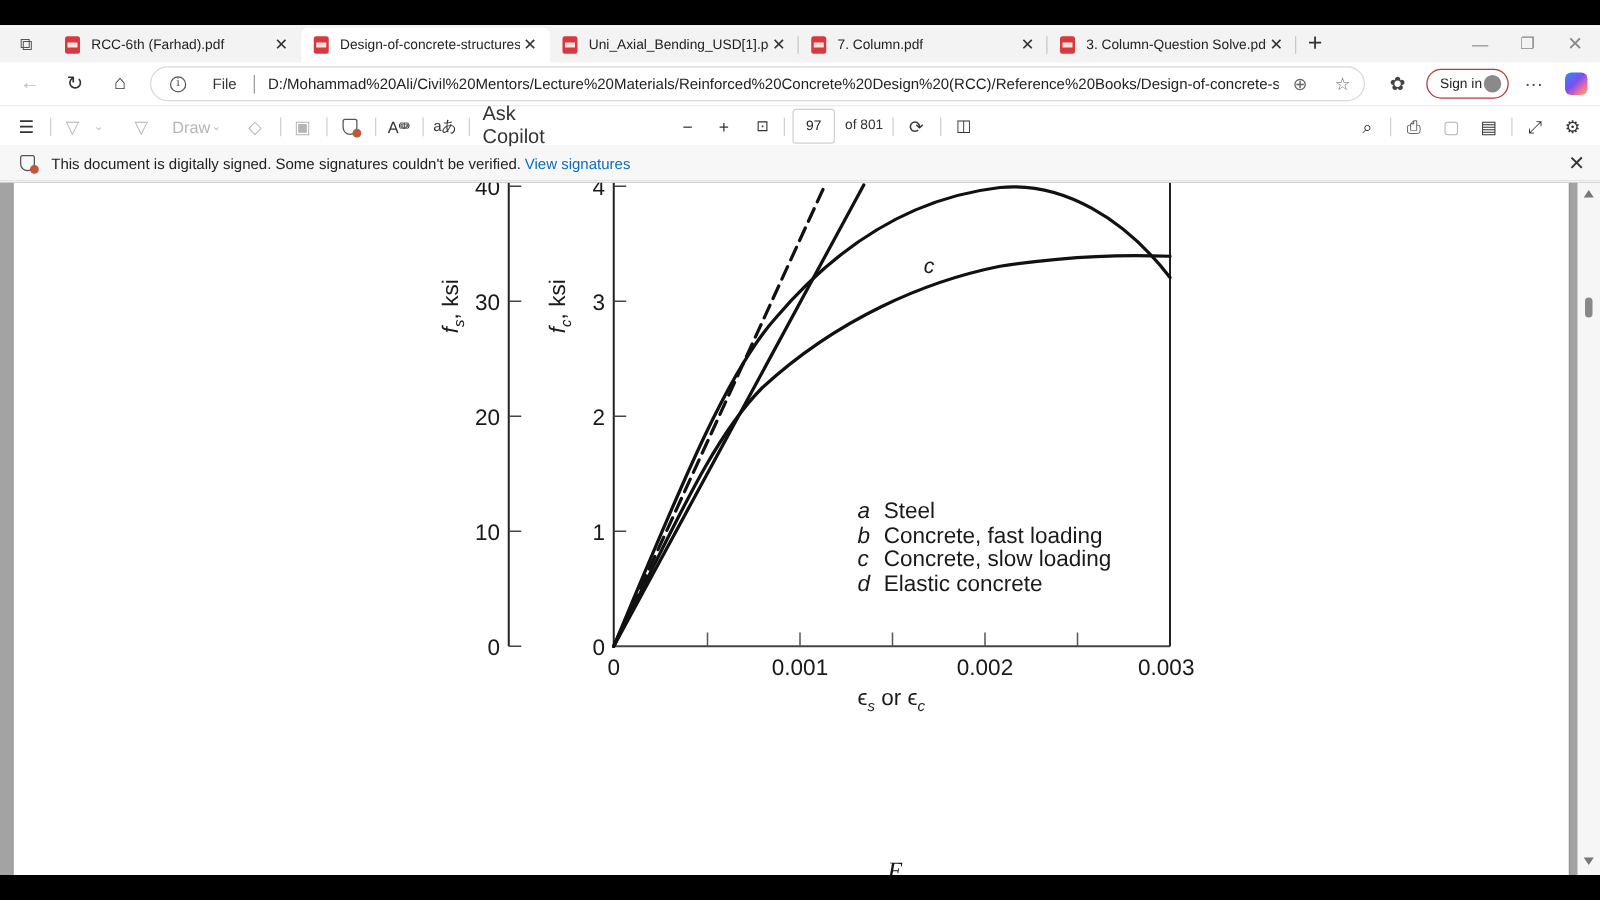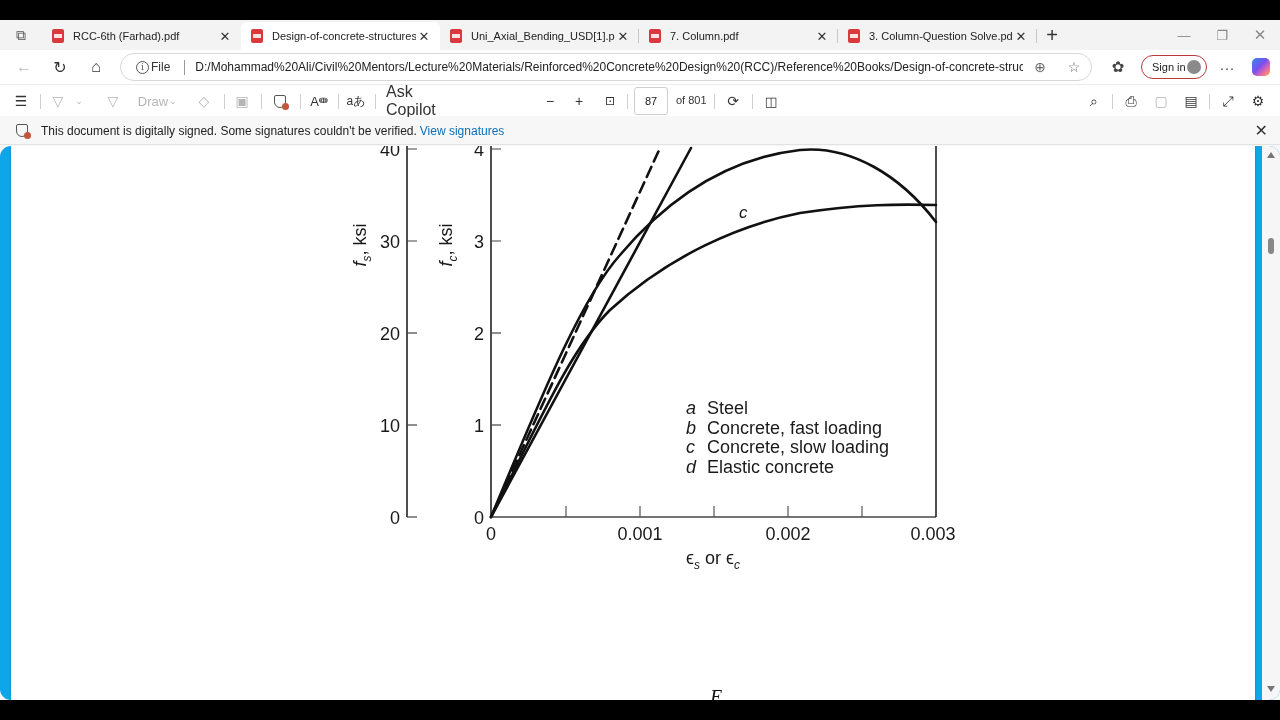--- a/index.html
+++ b/index.html
@@ -19,21 +19,21 @@
   .tab-close { width: 16px; text-align: center; font-size: 13px; color: #333; }
   .newtab { width: 30px; text-align: center; font-size: 20px; color: #333; font-weight: 300; }
   .win-ctrl { position: absolute; top: 0; height: 30px; width: 40px; display: flex; align-items: center; justify-content: center; color: #888; font-size: 13px; }
 
   
   .navbar { position: absolute; left: 0; top: 30px; width: 1280px; height: 34px; background: #ffffff; display: flex; align-items: center; }
   .nav-btn { width: 36px; height: 30px; display: flex; align-items: center; justify-content: center; color: #333; font-size: 16px; }
   .nav-btn.disabled { color: #bbb; }
   .omnibox { position: absolute; left: 120px; top: 3px; width: 972px; height: 28px; border: 1px solid #d8d8d8; border-radius: 14px; display: flex; align-items: center; background: #fff; font-size: 12px; color: #222; }
   .info-ico { width: 13px; height: 13px; border: 1px solid #555; border-radius: 50%; font-size: 9px; display: flex; align-items: center; justify-content: center; margin-left: 15px; color: #555; font-family: "DejaVu Serif", serif; }
-  .file-lbl { margin-left: 2px; color: #333; }
+  .file-lbl { margin-left: 21px; color: #333; }
   .omni-sep { width: 1px; height: 15px; background: #999; margin: 0 10px 0 14px; }
   .url { flex: 1; white-space: nowrap; overflow: hidden; }
   .omni-icon { width: 34px; text-align: center; color: #666; font-size: 14px; }
   .right-icon { position: absolute; top: 0; height: 34px; width: 30px; display: flex; align-items: center; justify-content: center; color: #444; font-size: 15px; }
   .signin { position: absolute; left: 1141px; top: 5px; width: 66px; height: 24px; border: 1px solid #b8393a; border-radius: 12px; display: flex; align-items: center; padding-left: 10px; font-size: 11px; color: #222; }
   .avatar { position: absolute; right: 5px; top: 4px; width: 14px; height: 14px; border-radius: 50%; background: #8a8a8a; }
   .copilot { position: absolute; left: 1252px; top: 8px; width: 18px; height: 18px; border-radius: 5px; background: linear-gradient(135deg, #2f8cf4 0%, #7a4ff0 45%, #f06da0 75%, #f8b33a 100%); }
 
   
   .pdfbar { position: absolute; left: 0; top: 64px; width: 1280px; height: 32px; background: #fff; border-top: 1px solid #ececec; display: flex; align-items: center; font-size: 12px; color: #222; }
@@ -45,21 +45,21 @@
   .sig-badge { display: inline-block; width: 12px; height: 13px; border: 1.5px solid #555; border-radius: 2px 2px 6px 6px; position: relative; }
   .sig-badge::after { content: ""; position: absolute; right: -4px; bottom: -3px; width: 7px; height: 7px; border-radius: 50%; background: #c0563a; }
 
   
   .notif { position: absolute; left: 0; top: 97px; width: 1280px; height: 28px; background: #f7f7f7; border-bottom: 1px solid #e2e2e2; display: flex; align-items: center; font-size: 12px; color: #222; }
   .notif .sig-badge { margin-left: 16px; margin-right: 13px; }
   .notif a { color: #0a6fb8; margin-left: 3px; text-decoration: none; }
   .notif-close { position: absolute; right: 12px; top: 4px; font-size: 16px; color: #333; }
 
   
-  .viewport { position: absolute; left: 0; top: 126px; width: 1280px; height: 554px; background: #0ea5e9; overflow: hidden; border-radius: 11px; }
+  .viewport { position: absolute; left: 0; top: 126px; width: 1280px; height: 554px; background: #a3a3a3; overflow: hidden; }
   .page { position: absolute; left: 11px; top: 0; width: 1244px; height: 560px; background: #fff; box-shadow: 0 0 2px rgba(0,0,0,.2); }
   .scrollbar { position: absolute; left: 1262px; top: 0; width: 18px; height: 554px; background: #f6f6f6; }
   .sb-up { position: absolute; left: 5px; top: 6px; width: 0; height: 0; border-left: 4px solid transparent; border-right: 4px solid transparent; border-bottom: 6px solid #777; }
   .sb-thumb { position: absolute; left: 6px; top: 92px; width: 6px; height: 16px; border-radius: 3px; background: #888; }
   .sb-down { position: absolute; left: 5px; bottom: 8px; width: 0; height: 0; border-left: 4px solid transparent; border-right: 4px solid transparent; border-top: 6px solid #777; }
 
   .chart-svg { position: absolute; left: 0; top: 0; }
   .chart-svg text { font-family: "Liberation Sans", "DejaVu Sans", sans-serif; fill: #1a1a1a; }
   .body-text { position: absolute; left: 338px; top: 494px; font-family: "Liberation Serif", "DejaVu Serif", serif; font-size: 19.5px; color: #111; white-space: nowrap; letter-spacing: -0.1px; }
   .body-text i { font-style: italic; }
@@ -153,21 +153,21 @@
     <div class="tb" style="left:308px;width:22px;font-size:13px;">A<sup style="font-size:8px;">ↈ</sup></div>
     <div class="tb-sep" style="left:338px;"></div>
     <div class="tb" style="left:344px;width:24px;font-size:12px;">aあ</div>
     <div class="tb-sep" style="left:375px;"></div>
     <div class="tb" style="left:386px;width:66px;font-size:16px;">Ask Copilot</div>
 
     <div class="tb" style="left:540px;width:20px;">−</div>
     <div class="tb" style="left:569px;width:20px;">+</div>
     <div class="tb" style="left:599px;width:22px;font-size:12px;">⊡</div>
     <div class="tb-sep" style="left:627px;"></div>
-    <div class="page-box">87</div>
+    <div class="page-box">97</div>
     <span class="ofpages">of 801</span>
     <div class="tb-sep" style="left:714px;"></div>
     <div class="tb" style="left:722px;width:22px;">⟳</div>
     <div class="tb-sep" style="left:752px;"></div>
     <div class="tb" style="left:760px;width:22px;font-size:13px;">◫</div>
 
     <div class="tb" style="left:1083px;width:22px;">⌕</div>
     <div class="tb-sep" style="left:1112px;"></div>
     <div class="tb" style="left:1120px;width:22px;">⎙</div>
     <div class="tb dim" style="left:1150px;width:22px;">▢</div>

